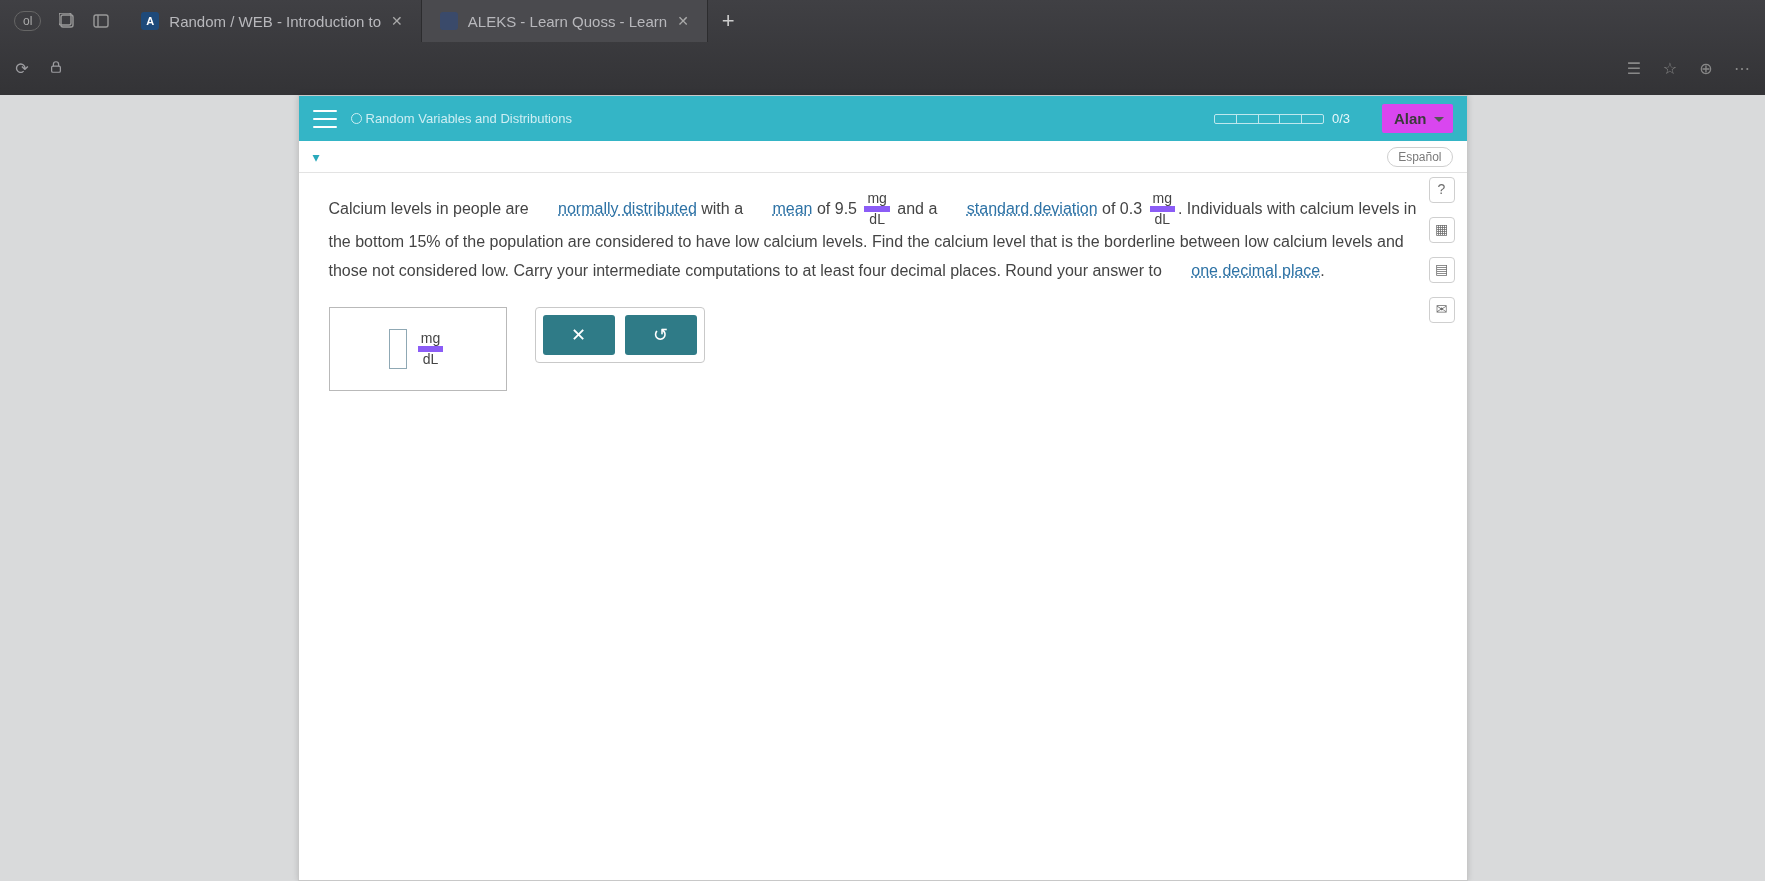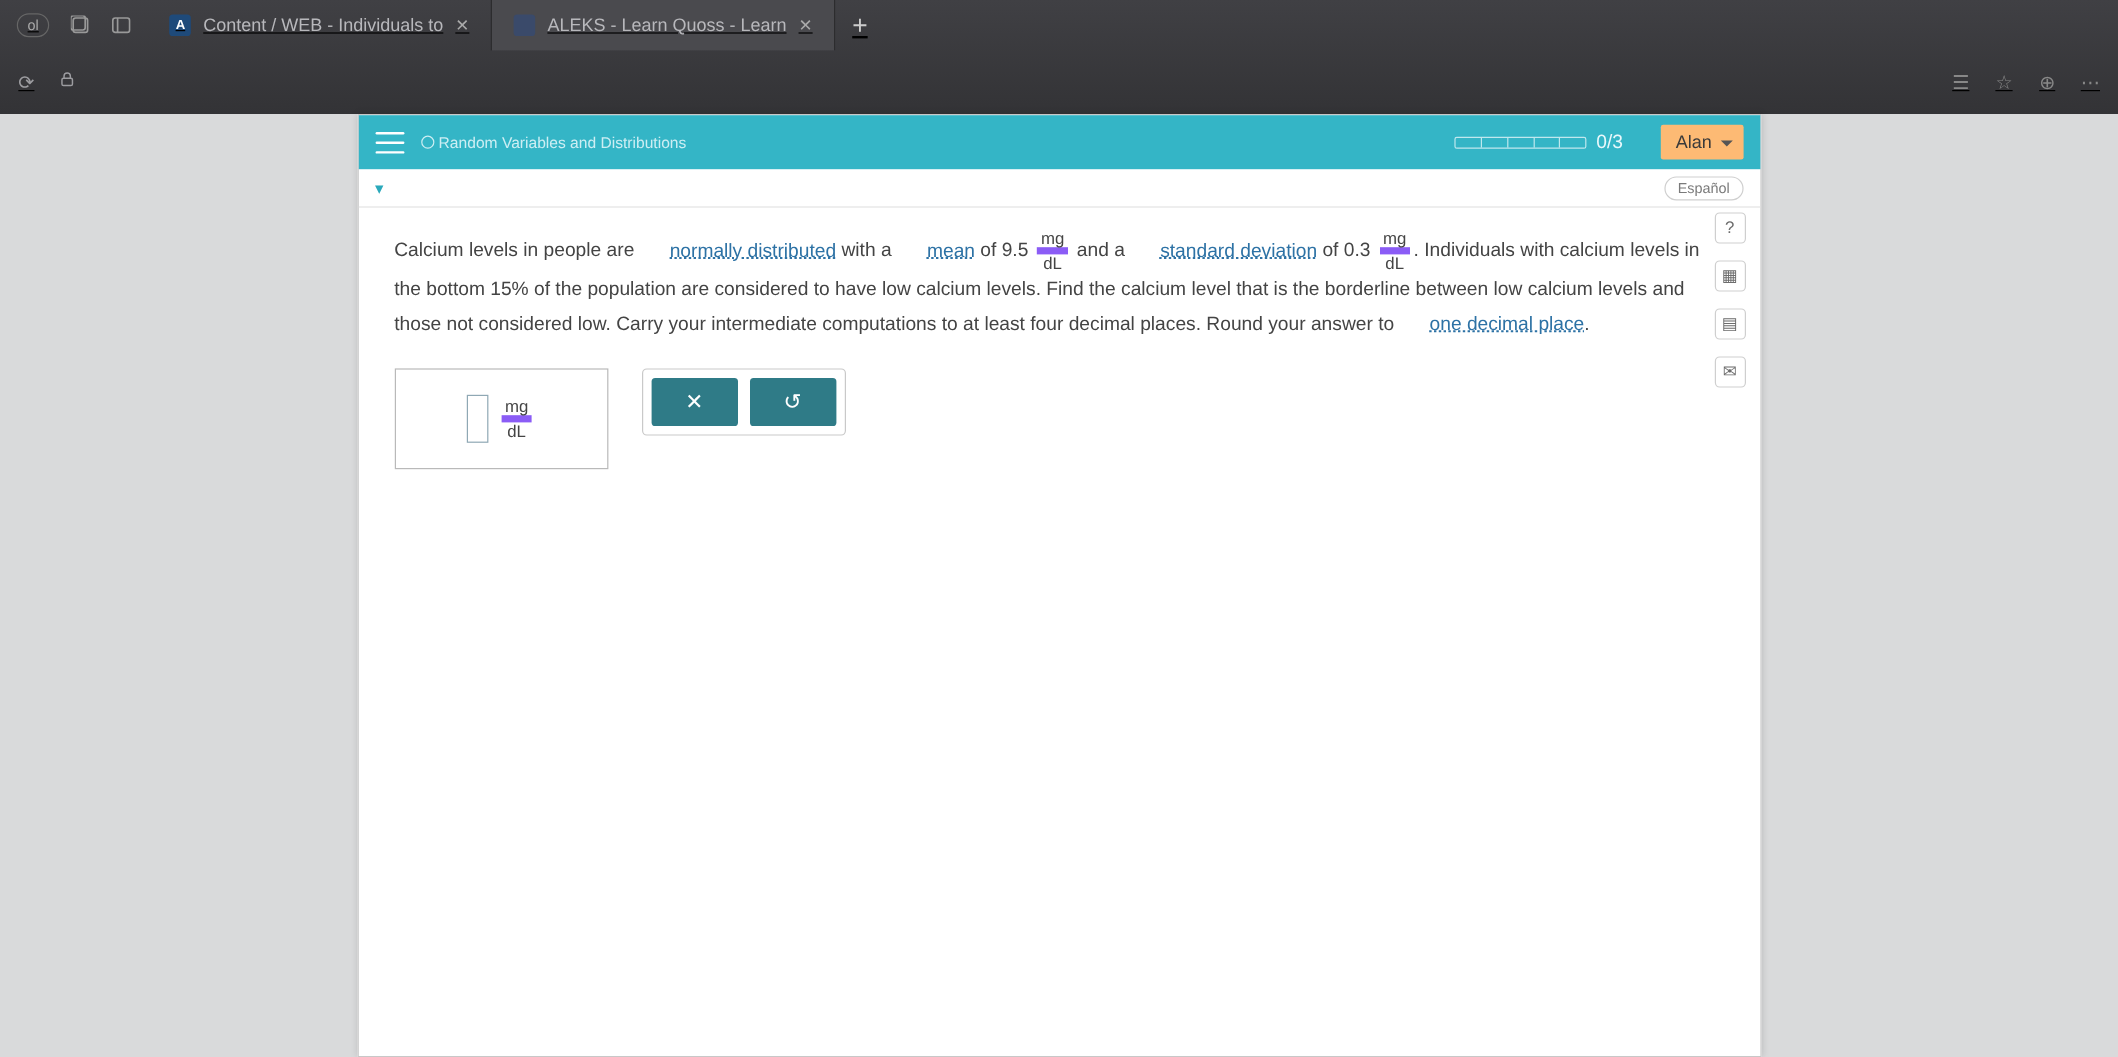--- a/index.html
+++ b/index.html
@@ -9,21 +9,20 @@
     width: 1765px;
     height: 881px;
     overflow: hidden;
   }
   
   .browser-chrome {
     background: linear-gradient(#404044, #333336);
     height: 95px;
     display: flex;
     flex-direction: column;
-    text-decoration: underline;
   }
   .tab-row {
     display: flex;
     align-items: center;
     height: 42px;
     padding-left: 0;
     color: #b8b8bc;
     font-size: 15px;
   }
   .tab-row .lead {
@@ -75,28 +74,29 @@
     display:flex; align-items:center;
     padding: 8px 14px;
     gap: 14px;
   }
   .hamburger { width:24px; height:18px; display:flex; flex-direction:column; justify-content:space-between; cursor:pointer;}
   .hamburger span{height:2px;background:#fff;border-radius:1px;}
   .hdr-texts { flex:1; }
   .hdr-cat { font-size:13px; color:#cdeef3; }
   .hdr-cat .clock{display:inline-block;border:1.5px solid #cdeef3;border-radius:50%;width:11px;height:11px;position:relative;top:1px;margin-right:4px;}
   .hdr-title { font-size:16px; font-weight:600; }
-  .progress-wrap {display:flex;align-items:center;gap:8px;color:#e9f8fb;font-size:16px;}
+  .progress-wrap {display:flex;align-items:center;gap:8px;color:#e9f8fb;font-size:13px;}
   .progress-bar {width:110px;height:10px;border:1px solid #bfe8ee;border-radius:2px;display:flex;}
   .progress-bar .seg{flex:1;border-right:1px solid #bfe8ee;}
   .progress-bar .seg:last-child{border-right:none;}
   .user-chip {
-    background:#fdba74;color:#3a3a3a;border-radius:2px;
+    background:#d946ef;color:#3a3a3a;border-radius:2px;
     padding:6px 26px 6px 12px;font-size:15px;position:relative;cursor:pointer;
     margin-left:18px;
+    font-weight:bold;
   }
   .user-chip::after{content:"";position:absolute;right:9px;top:50%;margin-top:-2px;border:5px solid transparent;border-top-color:#555;}
   .subbar {
     height:32px; border-bottom:1px solid #e3e3e3;
     display:flex; align-items:center; padding:0 14px;
   }
   .chev-down{color:#2aa9bb;font-size:14px;cursor:pointer;}
   .espanol{
     margin-left:auto;border:1px solid #cfcfcf;border-radius:12px;
     padding:2px 10px;font-size:12px;color:#7a7a7a;cursor:pointer;
@@ -147,21 +147,21 @@
       </span>
       <span class="winicon">
         <svg viewBox="0 0 16 16">
             <rect x="1" y="2" width="14" height="12" rx="2" fill="none" stroke="#999" stroke-width="1.4"></rect>
             <line x1="5" y1="2" x2="5" y2="14" stroke="#999" stroke-width="1.4"></line>
           </svg>
       </span>
     </div>
     <div class="tab">
       <span class="favicon">A</span>
-      <span>Content / WEB - Individuals to</span>
+      <span>Random / WEB - Introduction to</span>
       <span class="tab-close">✕</span>
     </div>
     <div class="tab active">
       <span class="favicon" style="background:#3a4a6a"></span>
       <span>ALEKS - Learn Quoss - Learn</span>
       <span class="tab-close">✕</span>
     </div>
     <div class="newtab">+</div>
   </div>
   <div class="addr-row">

